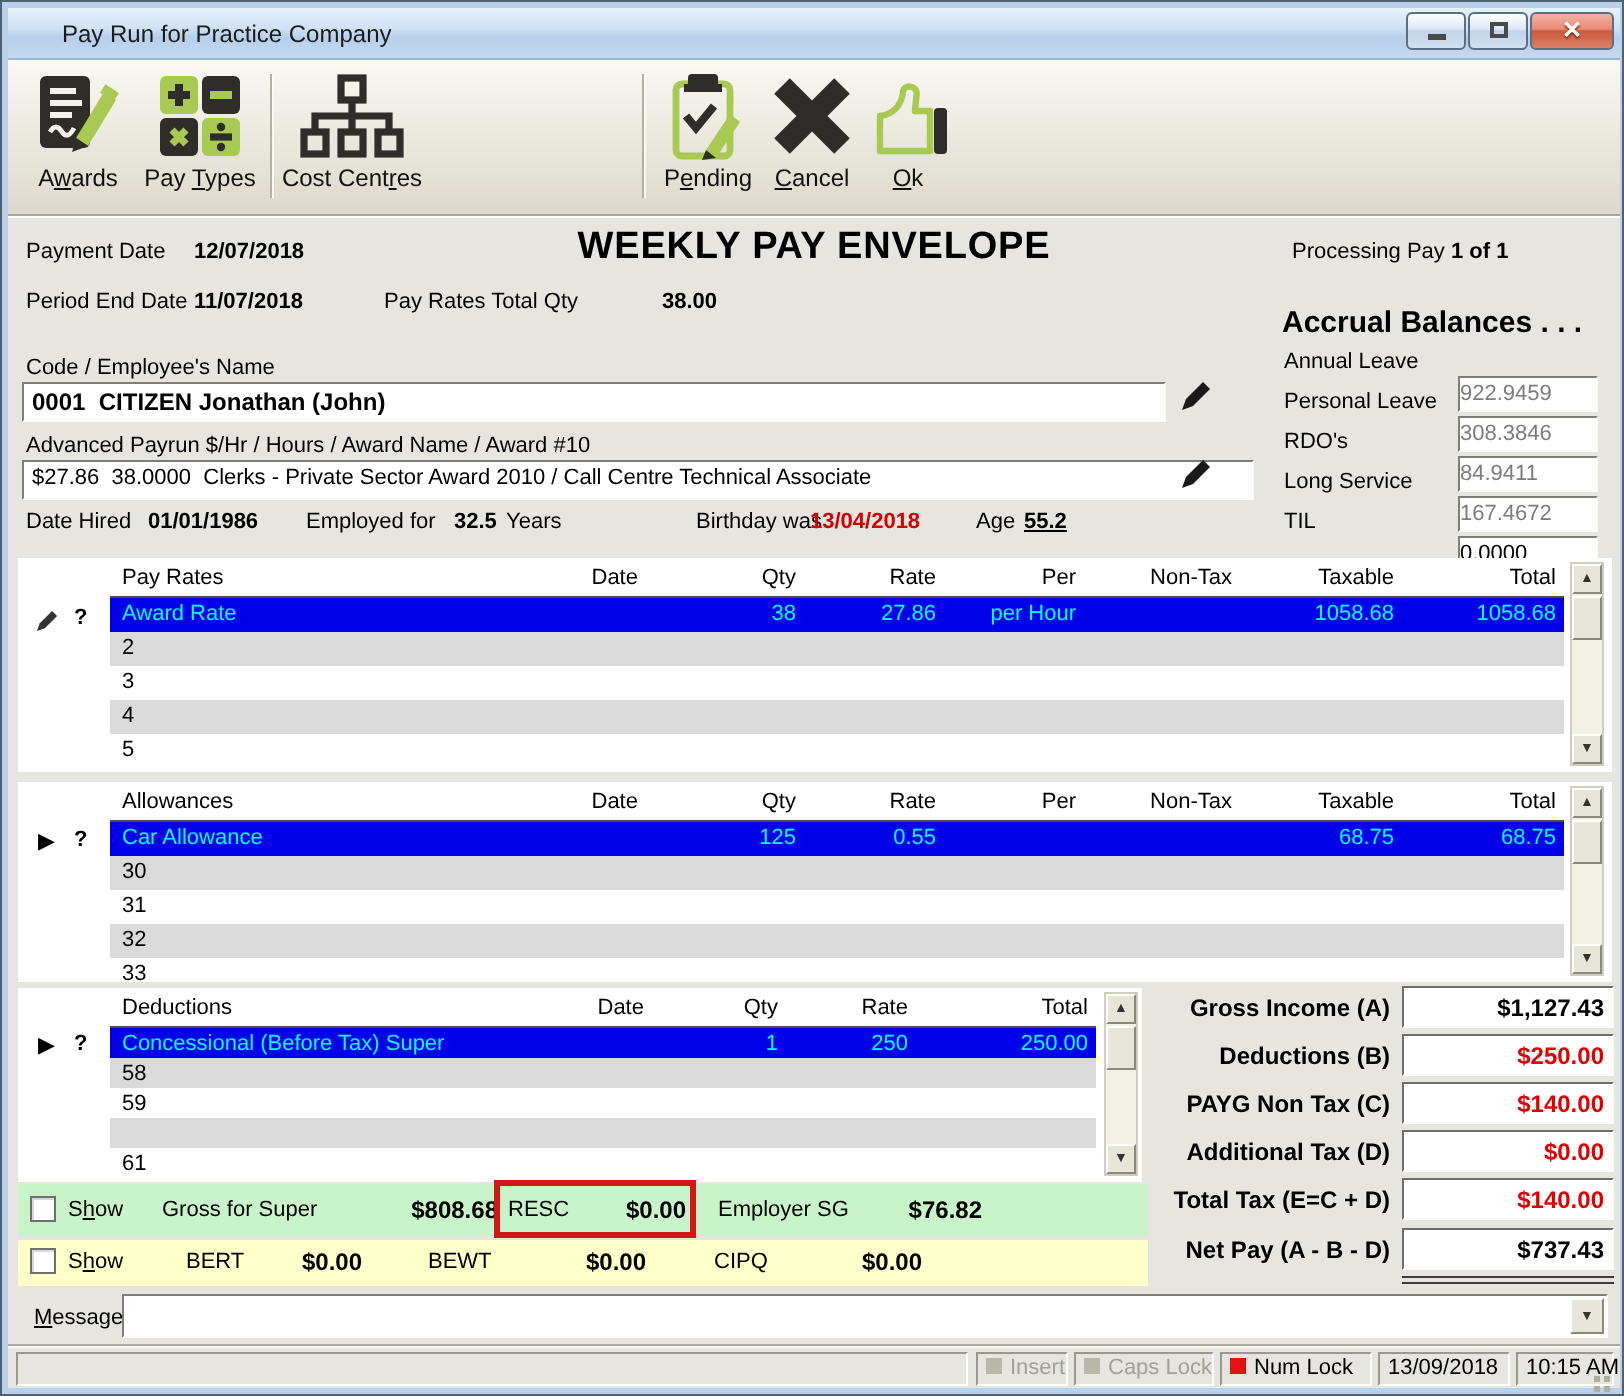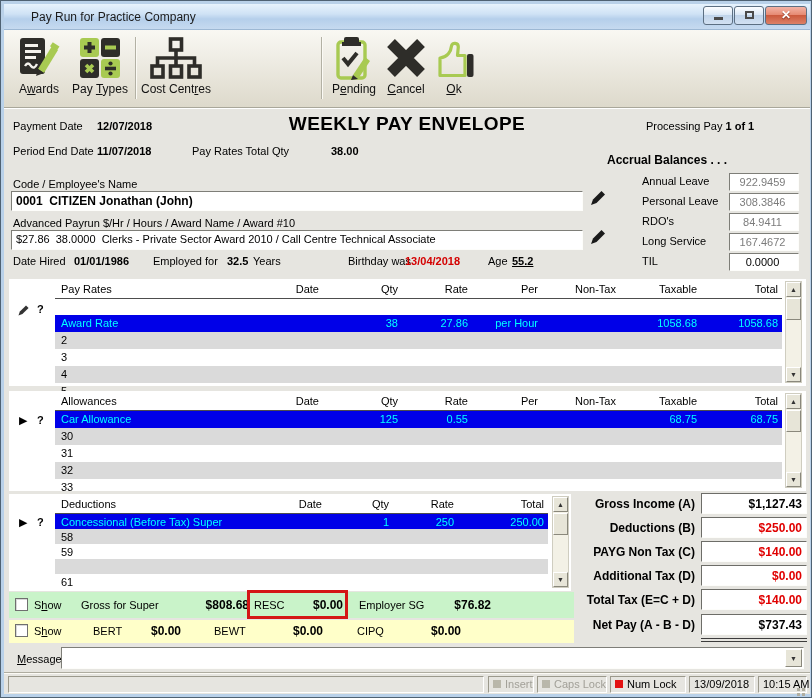--- a/index.html
+++ b/index.html
@@ -34,21 +34,21 @@
   .tsep { position:absolute; top:7px; width:2px; height:62px;
           border-left:1px solid #b3b1a4; border-right:1px solid #fbfaf5; }
 
   .lab { position:absolute; white-space:nowrap; }
   .bold { font-weight:bold; }
   .red  { color:#d40000; }
   .big-title { font-size:19px; font-weight:bold; letter-spacing:.4px; text-align:center; }
 
   .field, .textbox { position:absolute; background:#fff; border:1px solid;
            border-color:#7e7e78 #fdfdfa #fdfdfa #7e7e78; overflow:hidden; white-space:pre; }
-  .field { text-align:center; padding:2px 3px 0 0; font-size:11px; }
+  .field { text-align:left; padding:2px 3px 0 0; font-size:11px;margin-top:15px; }
   .field.muted { color:#7c7c7c; }
   .textbox { padding:2px 0 0 4px; }
   .pencil-btn { position:absolute; width:22px; height:22px; text-align:center; cursor:pointer; }
 
   
   .panel { position:absolute; background:#fff; }
   .gutter-icon { position:absolute; font-size:11px; }
   .ghead { position:absolute; top:0; height:20px; display:grid; border-bottom:1px solid #4d4d4d; }
   .gh { font-size:11px; text-align:right; padding:4px 4px 0 0; white-space:nowrap; overflow:hidden; }
   .gh.first { text-align:left; padding-left:6px; }
@@ -210,21 +210,21 @@
   <div class="lab" style="left:12px;top:119px;">Payment Date</div>
   <div class="lab bold" style="left:96px;top:119px;">12/07/2018</div>
   <div class="lab big-title" style="left:248px;top:112px;width:316px;">WEEKLY PAY ENVELOPE</div>
   <div class="lab" style="left:645px;top:119px;"><span>Processing Pay</span>&nbsp;<span class="bold">1 of 1</span></div>
 
   <div class="lab" style="left:12px;top:144px;">Period End Date</div>
   <div class="lab bold" style="left:96px;top:144px;">11/07/2018</div>
   <div class="lab" style="left:191px;top:144px;">Pay Rates Total Qty</div>
   <div class="lab bold" style="left:330px;top:144px;">38.00</div>
 
-  <div class="lab bold" style="left:606px;top:152px;font-size:12px;">Accrual Balances . . .</div>
+  <div class="lab bold" style="left:640px;top:152px;font-size:15px;">Accrual Balances . . .</div>
   <div id="accruals">
       <div class="lab" style="left: 641px; top: 174px;">Annual Leave</div>
       <div class="field muted" style="left: 728px; top: 172px; width: 70px; height: 18px;">922.9459</div>
       <div class="lab" style="left: 641px; top: 194px;">Personal Leave</div>
       <div class="field muted" style="left: 728px; top: 192px; width: 70px; height: 18px;">308.3846</div>
       <div class="lab" style="left: 641px; top: 214px;">RDO's</div>
       <div class="field muted" style="left: 728px; top: 212px; width: 70px; height: 18px;">84.9411</div>
       <div class="lab" style="left: 641px; top: 234px;">Long Service</div>
       <div class="field muted" style="left: 728px; top: 232px; width: 70px; height: 18px;">167.4672</div>
       <div class="lab" style="left: 641px; top: 254px;">TIL</div>
@@ -233,21 +233,21 @@
 
   <div class="lab" style="left:12px;top:177px;">Code / Employee's Name</div>
   <div class="textbox bold" style="left:10px;top:190px;width:572px;height:20px;font-size:12px;">0001  CITIZEN Jonathan (John)</div>
   <div class="pencil-btn" style="left:586px;top:188px;">
     <svg width="18" height="18" viewBox="0 0 18 18">
         <path d="M2 16 L4 10.5 L12.5 2 L16 5.5 L7.5 14 Z" fill="#1a1a1a"></path>
       </svg>
   </div>
 
   <div class="lab" style="left:12px;top:216px;">Advanced Payrun $/Hr / Hours / Award Name / Award #10</div>
-  <div class="textbox" style="left:10px;top:229px;width:572px;height:20px;">$27.86  38.0000  Clerks - Private Sector Award 2010 / Call Centre Technical Associate</div>
+  <div class="textbox" style="left:10px;top:229px;width:616px;height:20px;">$27.86  38.0000  Clerks - Private Sector Award 2010 / Call Centre Technical Associate</div>
   <div class="pencil-btn" style="left:586px;top:227px;">
     <svg width="18" height="18" viewBox="0 0 18 18">
         <path d="M2 16 L4 10.5 L12.5 2 L16 5.5 L7.5 14 Z" fill="#1a1a1a"></path>
       </svg>
   </div>
 
   <div class="lab" style="left:12px;top:254px;">Date Hired</div>
   <div class="lab bold" style="left:73px;top:254px;">01/01/1986</div>
   <div class="lab" style="left:152px;top:254px;">Employed for</div>
   <div class="lab bold" style="left:226px;top:254px;">32.5</div>
@@ -268,21 +268,21 @@
       <div class="ghead" style="left: 46px; width: 727px; grid-template-columns: 1fr 70px 79px 70px 70px 78px 81px 81px;">
           <div class="gh first">Pay Rates</div>
           <div class="gh">Date</div>
           <div class="gh">Qty</div>
           <div class="gh">Rate</div>
           <div class="gh">Per</div>
           <div class="gh">Non-Tax</div>
           <div class="gh">Taxable</div>
           <div class="gh">Total</div>
         </div>
-      <div class="gbody" style="left:46px;width:727px;margin-top:16px;">
+      <div class="gbody" style="left:46px;width:727px;">
           <div class="grow sel" style="grid-template-columns: 1fr 70px 79px 70px 70px 78px 81px 81px;">
             <div class="gc first">Award Rate</div>
             <div class="gc"></div>
             <div class="gc">38</div>
             <div class="gc">27.86</div>
             <div class="gc">per Hour</div>
             <div class="gc"></div>
             <div class="gc">1058.68</div>
             <div class="gc">1058.68</div>
           </div>

